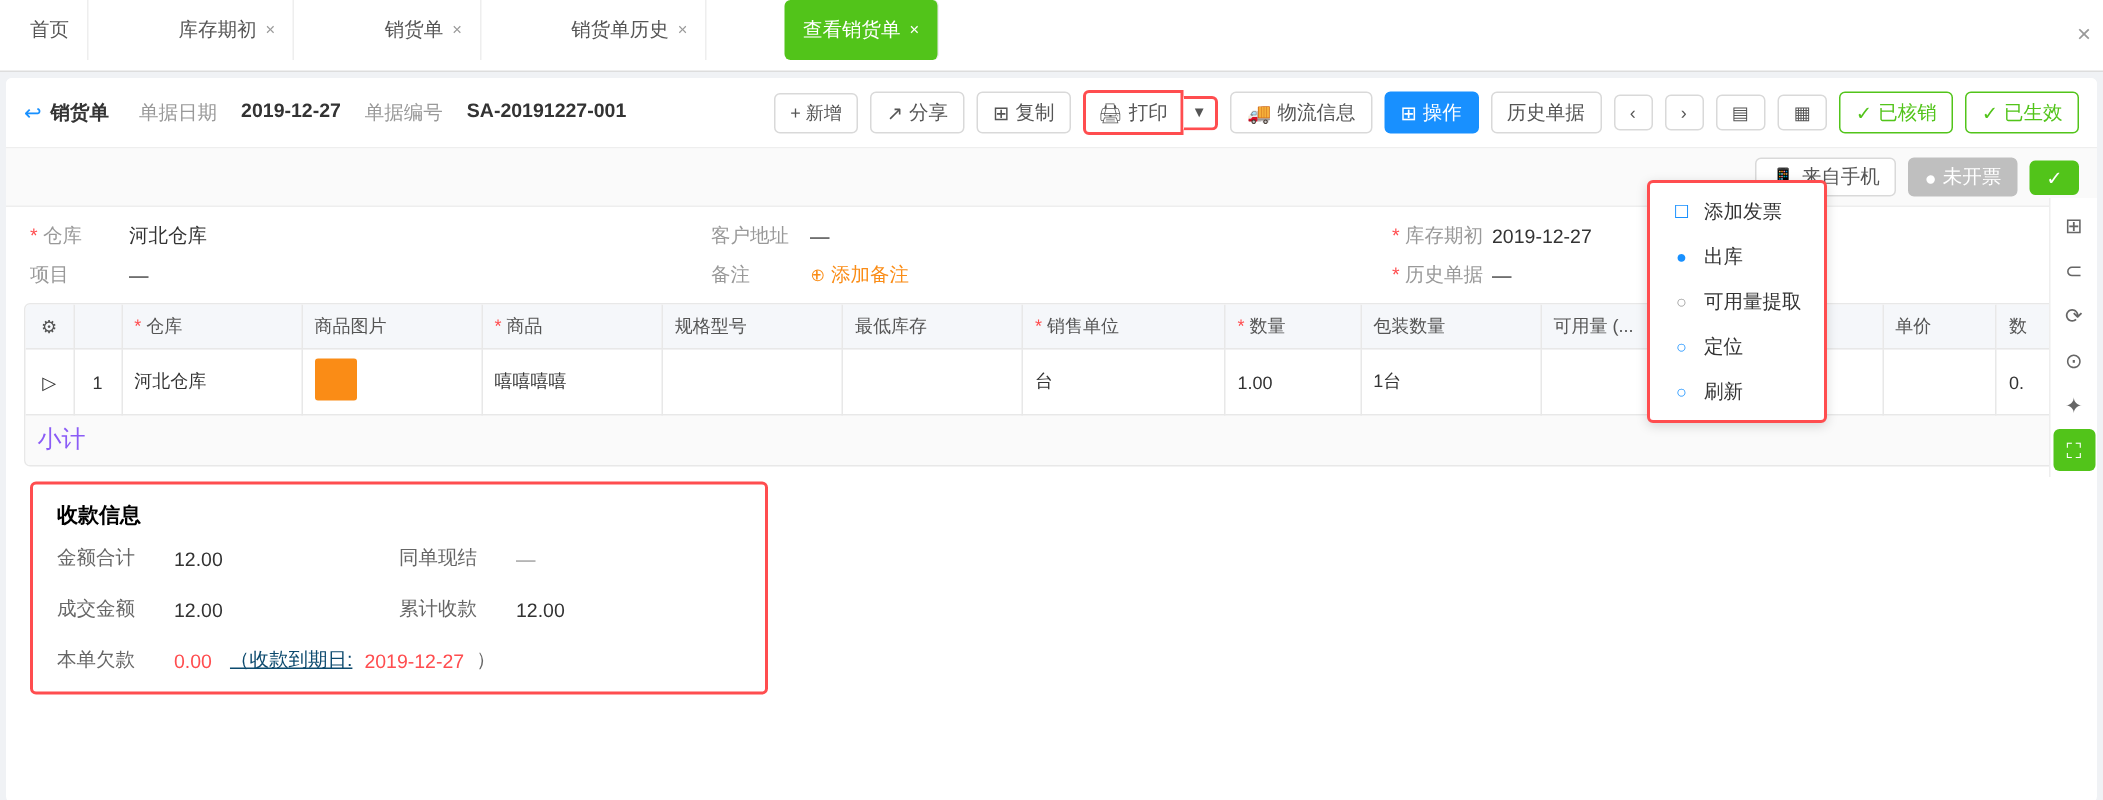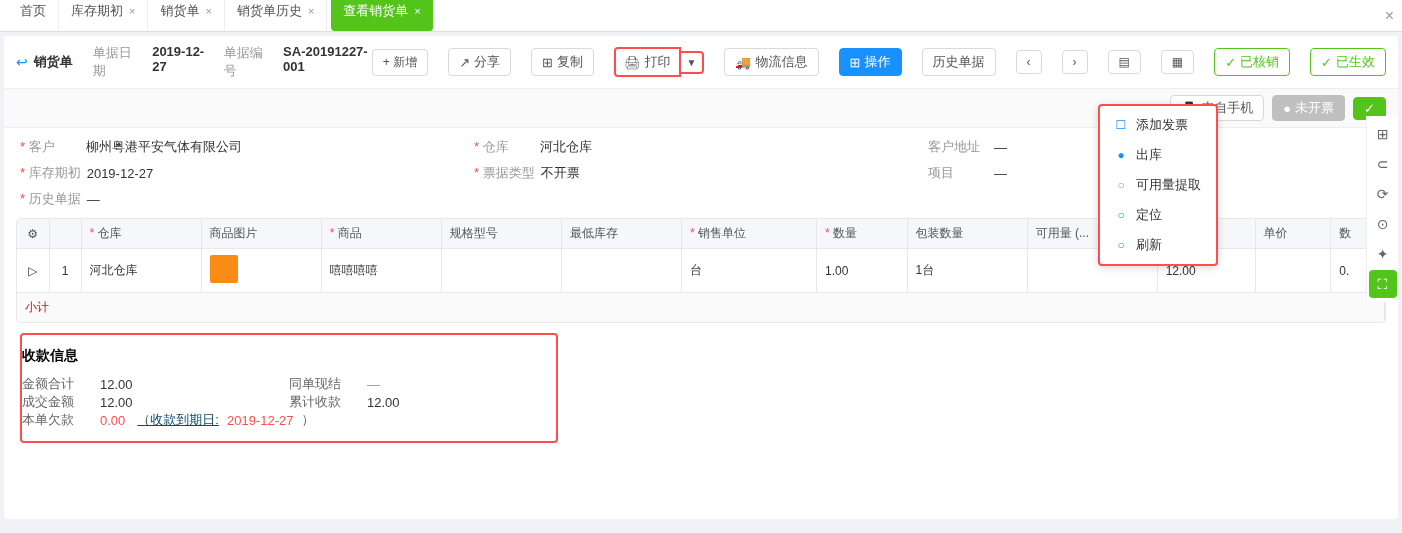--- a/index.html
+++ b/index.html
@@ -1,26 +1,27 @@
 <!DOCTYPE html>
 <html><head>
   <meta charset="utf-8">
   <style>
     * { box-sizing: border-box; margin: 0; padding: 0; font-family: 'Microsoft YaHei', Arial, sans-serif; font-size: 13px; }
     body { background: #f0f2f5; overflow: hidden; }
 
     
     .tab-bar {
       display: flex;
-      align-items: flex-end;
+      align-items: flex-start;
       background: #fff;
       border-bottom: 1px solid #ddd;
-      height: 32px;
+      height: 48px;
       padding: 0 8px;
       position: relative;
+      gap: 48px;
     }
     .tab-item {
       display: flex;
       align-items: center;
       padding: 0 12px;
       height: 40px;
       cursor: pointer;
       color: #555;
       border-right: 1px solid #eee;
       white-space: nowrap;
@@ -81,21 +82,21 @@
       color: #555;
       flex: 1;
     }
     .doc-meta span { color: #999; }
     .doc-meta strong { color: #333; }
 
     
     .toolbar {
       display: flex;
       align-items: center;
-      gap: 20px;
+      gap: 8px;
       margin-left: auto;
     }
     .toolbar-btn {
       display: flex;
       align-items: center;
       gap: 4px;
       padding: 4px 10px;
       border: 1px solid #d9d9d9;
       border-radius: 4px;
       background: #fff;
@@ -222,53 +223,53 @@
     tbody tr td {
       padding: 6px 8px;
       border-right: 1px solid #e8e8e8;
       border-bottom: 1px solid #e8e8e8;
       color: #333;
       font-size: 12px;
     }
     tbody tr:last-child td { border-bottom: none; }
     .subtotal-row td {
       background: #fafafa;
-      color: #b91c1c;
-      font-size: 12px;
+      color: #8b5cf6;
+      font-size: 16px;
     }
     .product-img {
       width: 28px;
       height: 28px;
       background: #fa8c16;
       border-radius: 2px;
       display: inline-block;
     }
 
     
     .bottom-section {
       display: flex;
       padding: 10px 16px;
       gap: 16px;
     }
     .payment-box {
       border: 2px solid #ff4d4f;
       border-radius: 4px;
-      padding: 12px 0;
-      width: 538px;
+      padding: 12px 16px;
+      width: 492px;
       background: #fff;
     }
     .payment-title {
       font-weight: 600;
       margin-bottom: 10px;
       font-size: 14px;
     }
     .payment-grid {
       display: grid;
       grid-template-columns: 1fr 1fr;
-      gap: 0 0;
+      gap: 16px 0;
     }
     .payment-item {
       display: flex;
       align-items: center;
       gap: 8px;
     }
     .payment-label { color: #666; width: 70px; }
     .payment-value { color: #333; font-weight: 500; }
     .payment-value.orange { color: #ff4d4f; }
     .payment-value.gray { color: #999; }
@@ -422,42 +423,41 @@
       <span>●</span>
       <span>未开票</span>
     </button>
     <button class="sub-btn green-bg">
       <span>✓</span>
     </button>
   </div>
 
   <div class="form-area">
     <div class="form-row">
-      <span class="form-label required">客户</span>
-      <span class="form-value">柳州粤港平安气体有限公司</span>
-    </div>
-    <div class="form-row">
       <span class="form-label required">仓库</span>
       <span class="form-value">河北仓库</span>
     </div>
     <div class="form-row">
       <span class="form-label">客户地址</span>
       <span class="form-value">—</span>
     </div>
     <div class="form-row">
       <span class="form-label required">库存期初</span>
       <span class="form-value">2019-12-27</span>
     </div>
     <div class="form-row">
-      <span class="form-label required">票据类型</span>
-      <span class="form-value">不开票</span>
-    </div>
-    <div class="form-row">
       <span class="form-label">项目</span>
       <span class="form-value">—</span>
+    </div>
+    <div class="form-row">
+      <span class="form-label">备注</span>
+      <span style="color:#fa8c16; cursor:pointer;">
+        <span>⊕ </span>
+        <span>添加备注</span>
+      </span>
     </div>
     <div class="form-row">
       <span class="form-label required">历史单据</span>
       <span class="form-value">—</span>
     </div>
   </div>
 
   <div class="table-container">
     <table>
       <thead>

